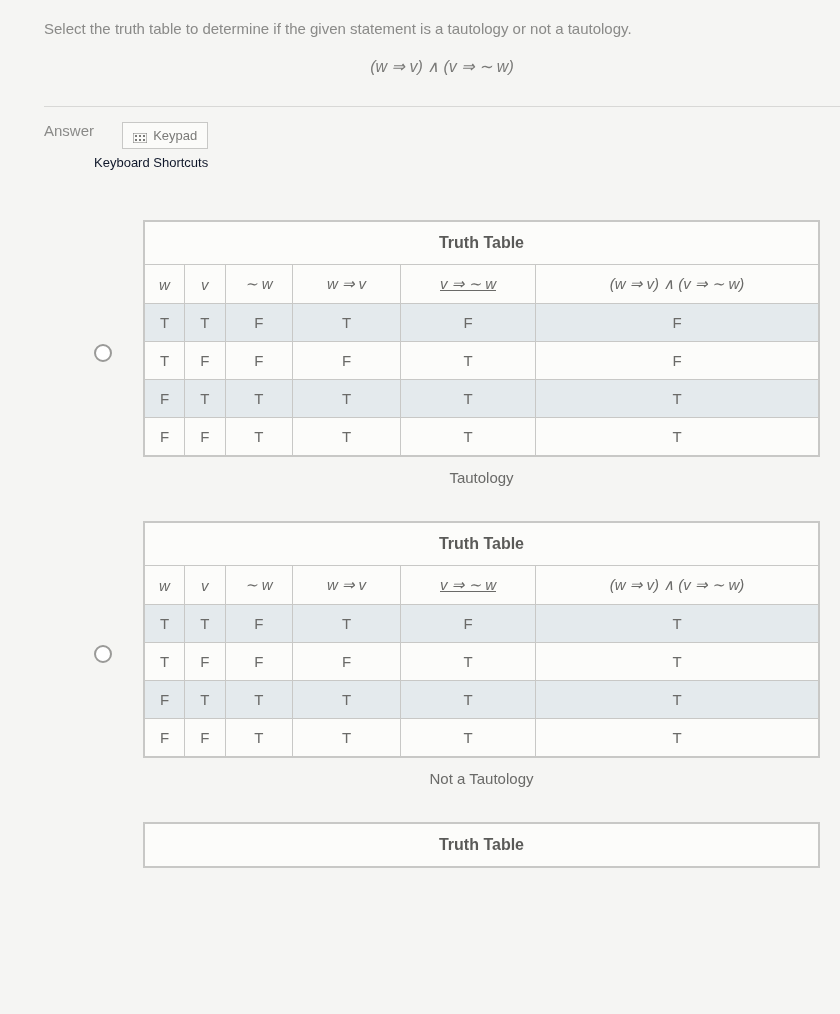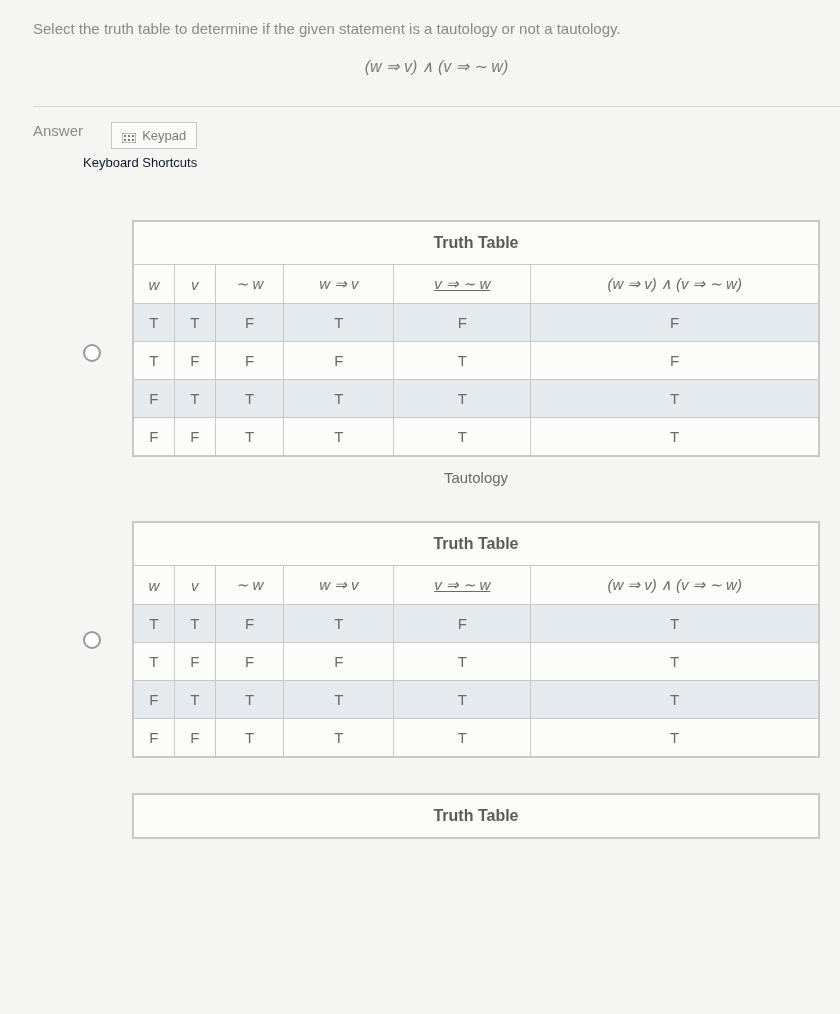--- a/index.html
+++ b/index.html
@@ -5,21 +5,21 @@
   * { box-sizing: border-box; margin: 0; padding: 0; }
   body {
     font-family: Arial, Helvetica, sans-serif;
     background: #f5f5f3;
     width: 840px;
     height: 1014px;
     color: #6a6a6a;
     position: relative;
     overflow: hidden;
   }
-  .container { padding: 20px 0 0 33px; }
+  .container { padding: 20px 0 0 44px; }
   .question { font-size: 15px; color: #8a8a88; margin-bottom: 20px; }
   .formula {
     text-align: center;
     font-size: 16px;
     color: #7a7a78;
     margin: 20px 0 30px 0;
     font-style: italic;
   }
   .divider { border-top: 1px solid #d8d8d6; margin: 10px 0 15px 0; }
   .answer-row {
@@ -233,20 +233,21 @@
             <tr>
               <td>F</td>
               <td>F</td>
               <td>T</td>
               <td>T</td>
               <td>T</td>
               <td>T</td>
             </tr>
           </tbody>
         </table>
+        <div class="caption">Not a Tautology</div>
       </div>
     </div>
 
     <div class="option partial">
       <div style="width:18px; flex:0 0 18px;"></div>
       <div class="table-wrap">
         <table class="truth">
           <thead>
             <tr>
                 <th class="title" colspan="6">Truth Table</th>

